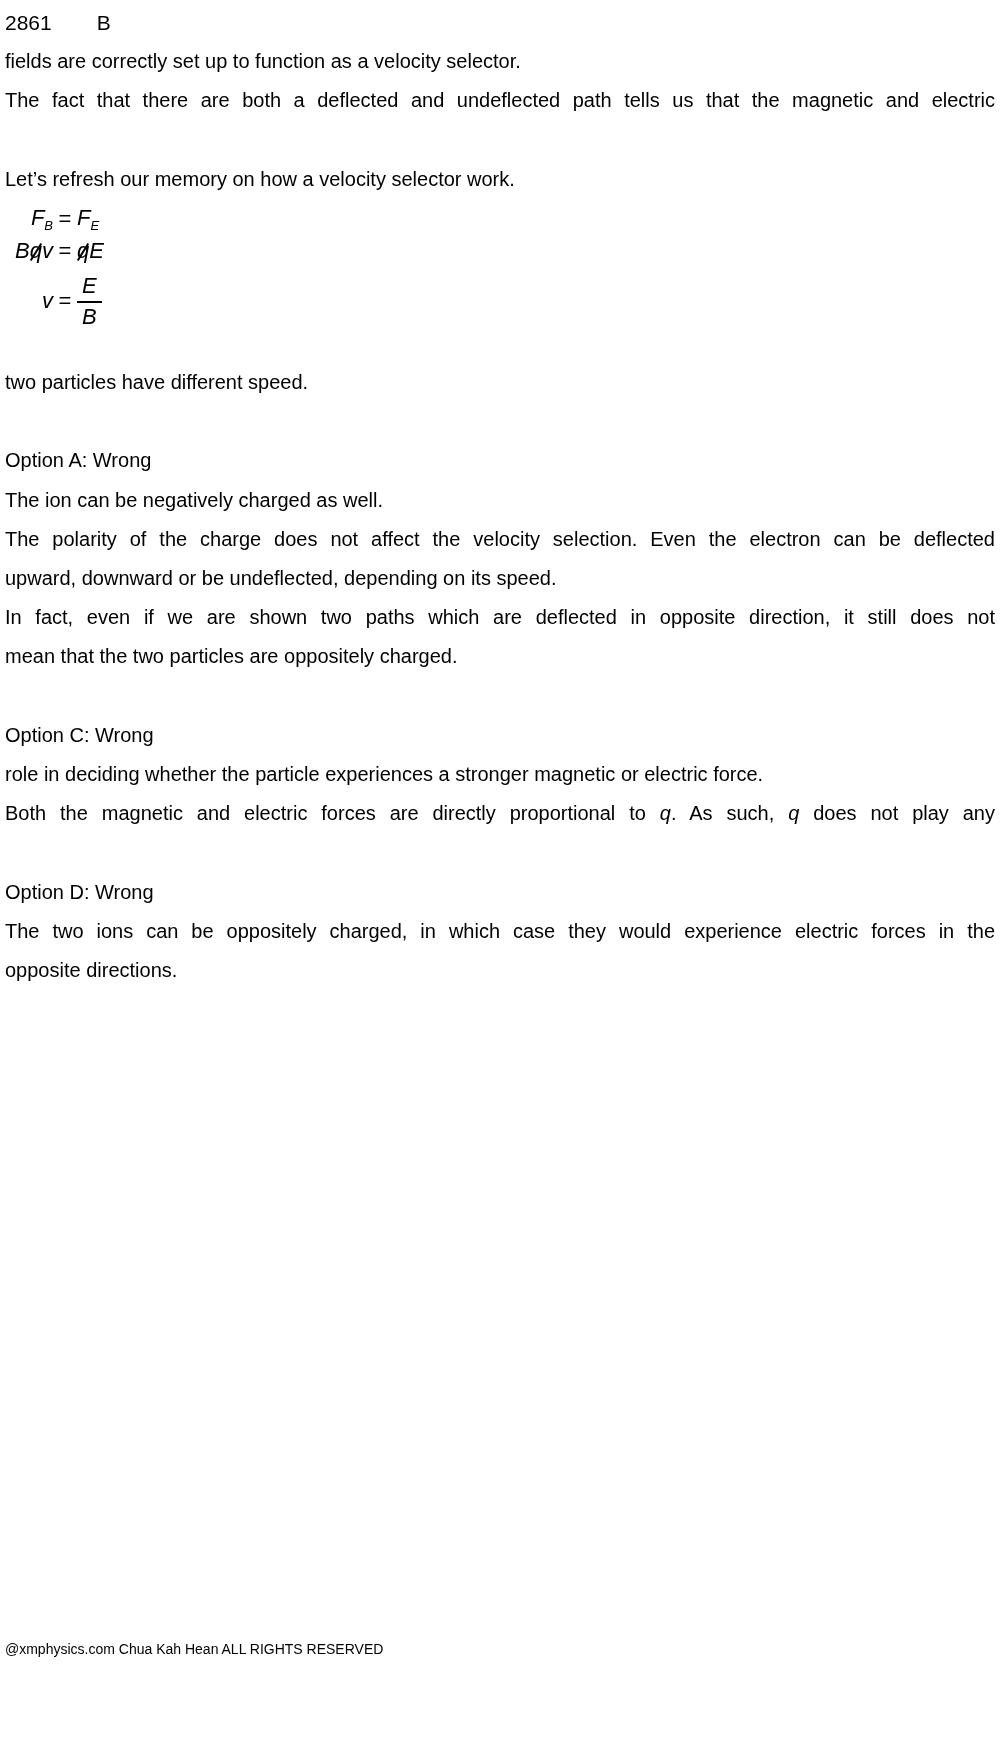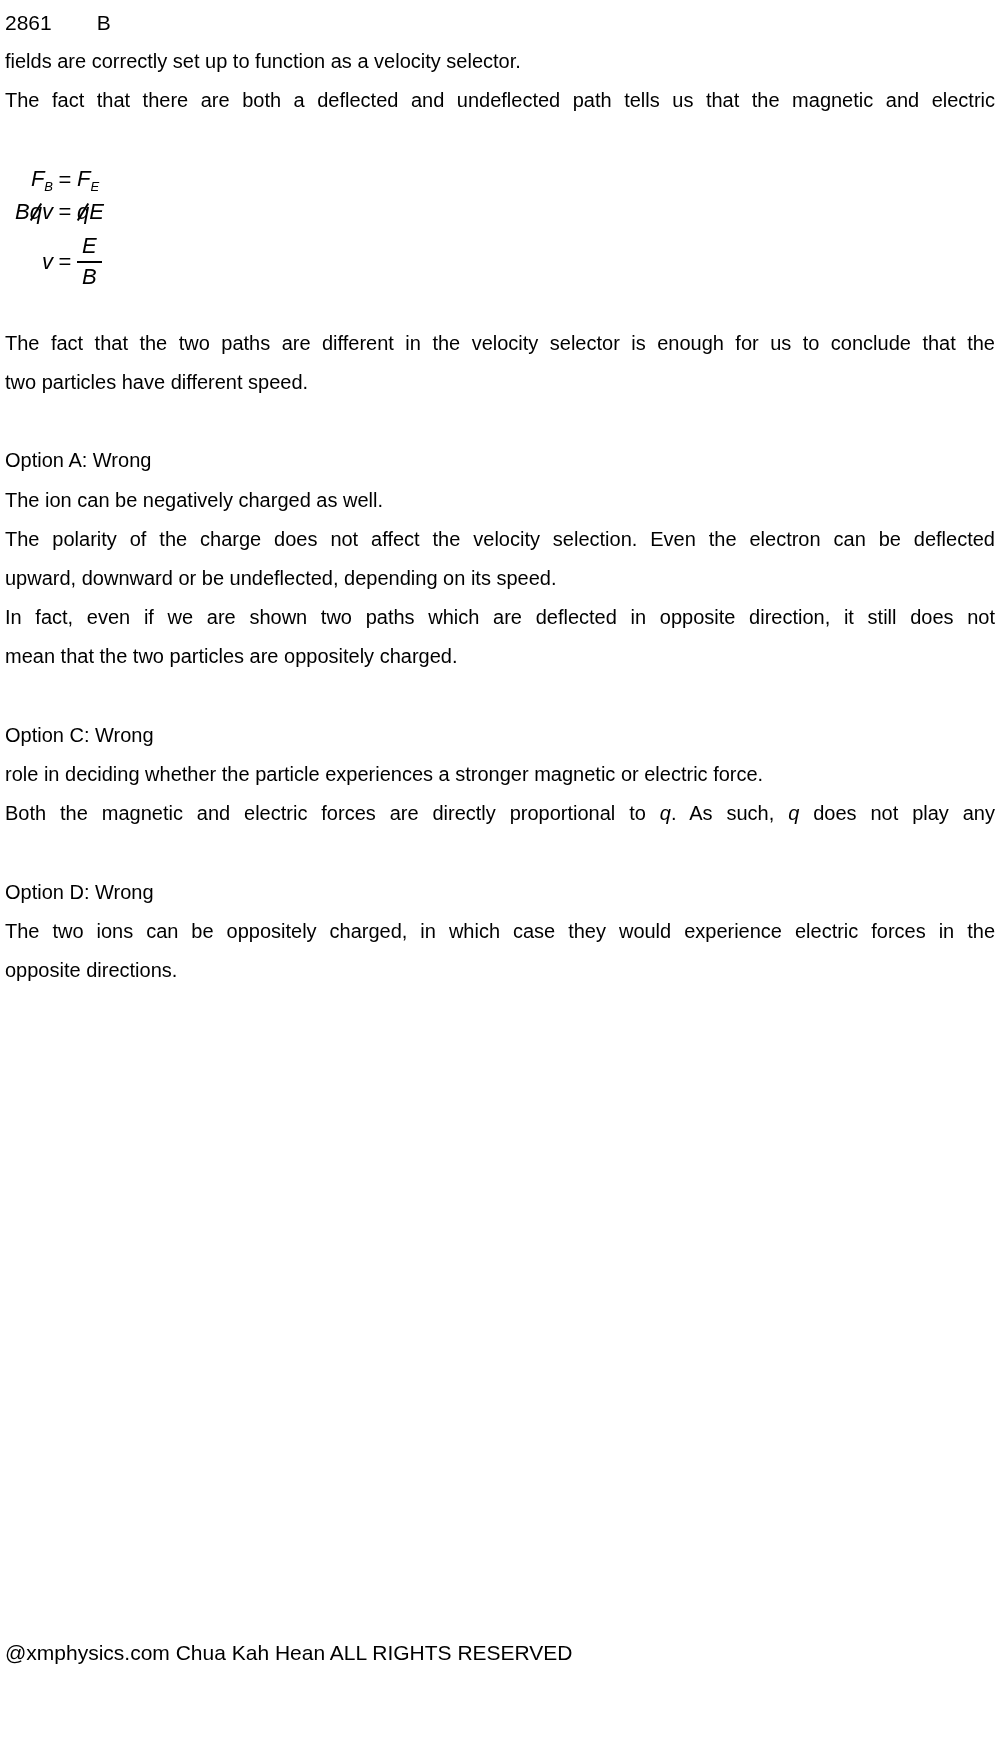--- a/index.html
+++ b/index.html
@@ -27,33 +27,34 @@
   sub{font-size:13px;}
   .cancel{position:relative;display:inline-block;}
   .cancel::after{
     content:"";position:absolute;left:50%;top:52%;width:20px;height:0;
     border-top:2px solid #000;
     transform:translate(-50%,-50%) rotate(-58deg);
   }
   .frac{display:inline-block;text-align:center;vertical-align:middle;}
   .frac .num{display:block;padding:0 5px 3px 5px;line-height:24px;}
   .frac .den{display:block;border-top:2px solid #000;padding:2px 5px 0 5px;line-height:24px;}
-  .footer{position:absolute;left:5px;top:1641px;font-size:21px;}
+  .footer{position:absolute;left:5px;top:1641px;font-size:14px;}
 </style>
 </head>
 <body>
 
 <div class="content">
 
   <div class="header-line line"><span>2861</span><span class="hdr-b">B</span></div>
 
   <div>
       <div class="line"><span>fields are correctly set up to function as a velocity selector.</span></div>
       <div class="line just"><span>The fact that there are both a deflected and undeflected path tells us that the magnetic and electric</span></div>
       <div class="line blank"></div>
+      <div class="line"><span>Let’s refresh our memory on how a velocity selector work.</span></div>
     </div>
 
   <div class="eq-block">
     <div class="eq-row">
       <span class="eq-lhs"><span>F</span><sub>B</sub></span>
       <span class="eq-sign">=</span>
       <span class="eq-rhs"><span>F</span><sub>E</sub></span>
     </div>
     <div class="eq-row">
       <span class="eq-lhs"><span>B</span><span class="cancel">q</span><span>v</span></span>
@@ -61,21 +62,20 @@
       <span class="eq-rhs"><span class="cancel">q</span><span>E</span></span>
     </div>
     <div class="eq-row eq-frac-row">
       <span class="eq-lhs"><span>v</span></span>
       <span class="eq-sign">=</span>
       <span class="eq-rhs"><span class="frac"><span class="num">E</span><span class="den">B</span></span></span>
     </div>
   </div>
 
   <div>
-      <div class="line just"><span>The fact that the two paths are different in the velocity selector is enough for us to conclude that the</span></div>
       <div class="line"><span>two particles have different speed.</span></div>
       <div class="line blank"></div>
       <div class="line"><span>Option A: Wrong</span></div>
       <div class="line"><span>The ion can be negatively charged as well.</span></div>
       <div class="line just"><span>The polarity of the charge does not affect the velocity selection. Even the electron can be deflected</span></div>
       <div class="line"><span>upward, downward or be undeflected, depending on its speed.</span></div>
       <div class="line just"><span>In fact, even if we are shown two paths which are deflected in opposite direction, it still does not</span></div>
       <div class="line"><span>mean that the two particles are oppositely charged.</span></div>
       <div class="line blank"></div>
       <div class="line"><span>Option C: Wrong</span></div>

